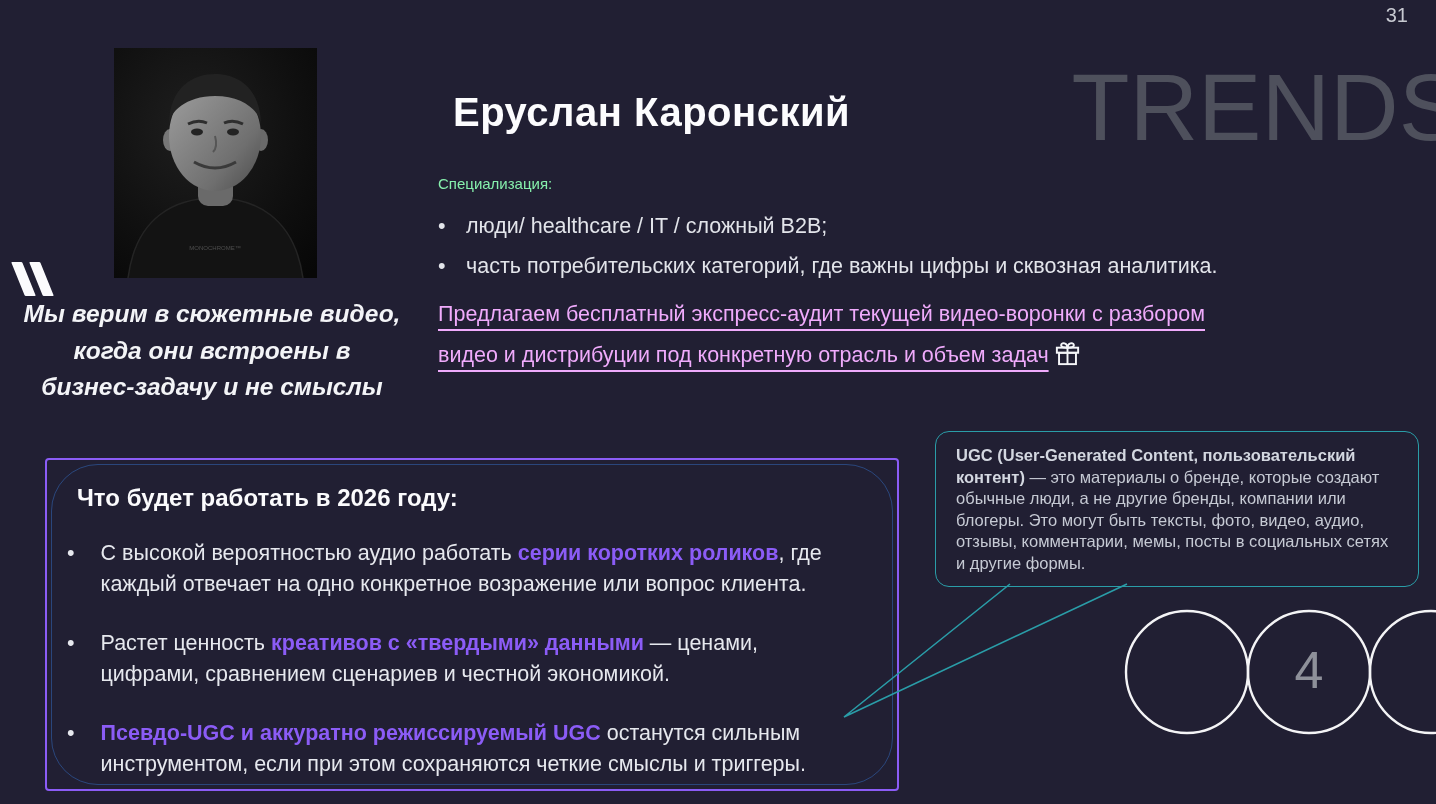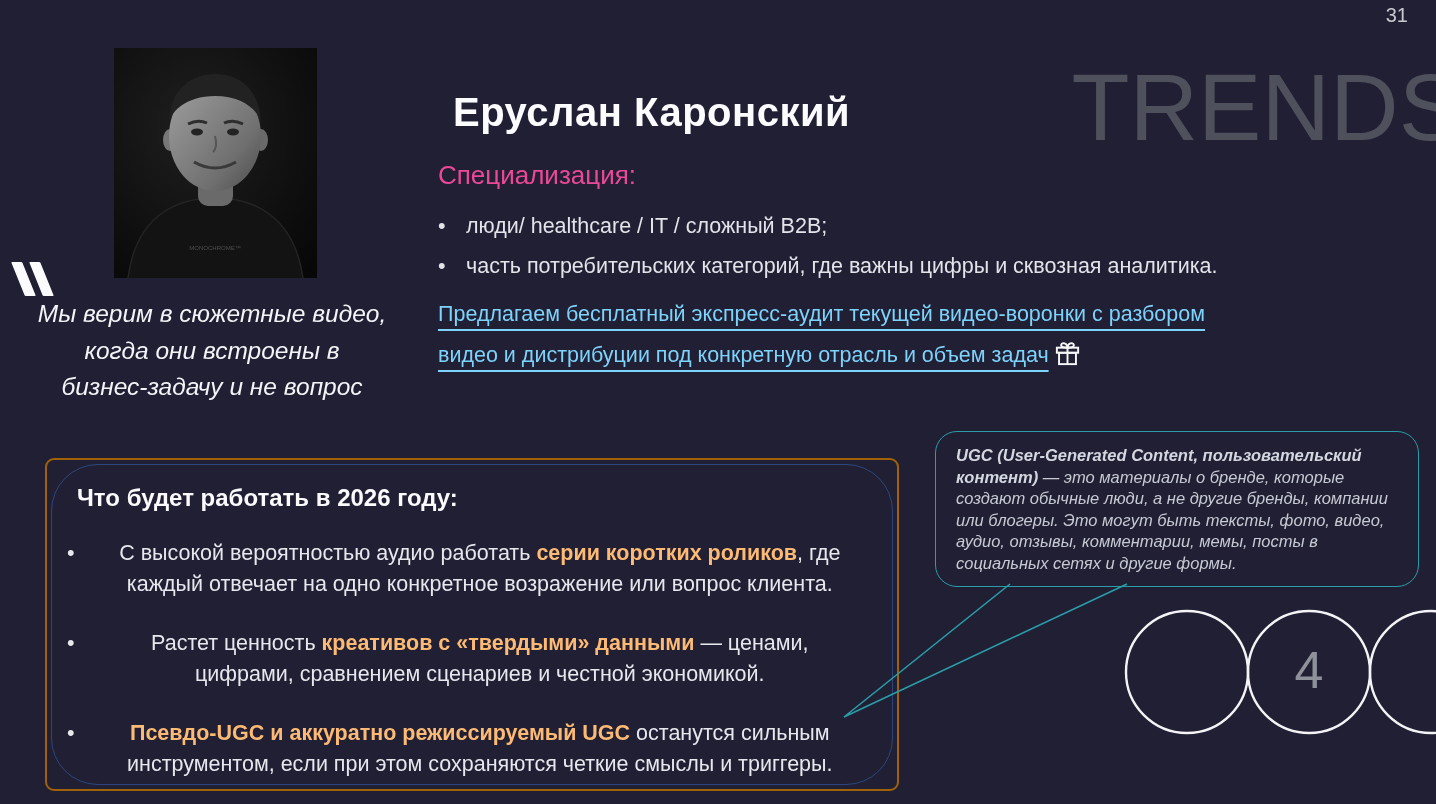--- a/index.html
+++ b/index.html
@@ -24,62 +24,62 @@
   .portrait { left:114px; top:48px; width:203px; height:230px; }
 
   
   .quote-mark { left:18px; top:262px; display:flex; gap:7px; }
   .quote-mark i {
     display:block; width:11px; height:34px; background:#fbfbfd;
     transform:skewX(22deg); border-radius:1px;
   }
   .quote {
     left:6px; top:296px; width:412px; text-align:center;
-    font-style:italic; font-size:24.5px; line-height:36.5px; color:#f3f4f7;
+    font-style:italic; font-size:24.5px; line-height:36.5px; color:#f3f4f7;font-weight:bold;
   }
 
   
   .person-name { left:437px; top:90px; font-size:40px; color:#fcfcfe; letter-spacing:0.5px;margin-left:16px; }
-  .spec-label { left:438px; top:160px; font-size:26px; color:#ec4899; }
+  .spec-label { left:438px; top:175px; font-size:15px; color:#86efac; }
   .spec-list { left:438px; top:206px; list-style:none; font-size:21.5px; color:#e2e4ea; }
   .spec-list li { display:flex; gap:18px; line-height:40px; }
   .spec-list .dot { width:10px; }
 
   .offer {
     left:438px; top:294px; width:930px; font-size:21.5px; line-height:40.5px;
-    color:#7dd3fc; cursor:pointer;
+    color:#f0abfc; cursor:pointer;
   }
   .offer .line {
     display:inline-block; text-decoration:underline;
     text-underline-offset:8px; text-decoration-thickness:1.5px;
   }
   .offer .row { display:block; white-space:nowrap; }
   .gift { display:inline-block; vertical-align:-6px; margin-left:4px; }
 
   
   .trends-box {
     left:45px; top:458px; width:854px; height:333px;
-    border:2px solid #a16207; border-radius:9px;text-align:center;
+    border:2px solid #8b5cf6; border-radius:4px;
   }
   .trends-box .inner-ring {
     position:absolute; inset:4px; border:1.5px solid rgba(45,84,150,0.75);
     border-radius:47px;
   }
   .trends-title { position:absolute; left:30px; top:24px; font-size:24px; font-weight:bold; color:#fbfbfd; }
   .trends-bullets { position:absolute; left:20px; top:78px; right:38px; list-style:none; }
   .trends-bullets li { display:flex; gap:26px; margin-bottom:28px; font-size:21.5px; line-height:31px; color:#e6e8ee; }
   .trends-bullets .dot { width:10px; line-height:31px; }
-  .trends-bullets b { color:#fdba74; }
+  .trends-bullets b { color:#8b5cf6; }
 
   
   .ugc-box {
     left:935px; top:431px; width:484px; height:156px;
-    border:1.5px solid #2a9da8; border-radius:22px;
+    border:1.5px solid #2a9da8; border-radius:14px;
     padding:13px 19px 16px 20px;
-    font-size:16.5px; line-height:21.5px; color:#c6cad4;font-style:italic;
+    font-size:16.5px; line-height:21.5px; color:#c6cad4;
   }
   .ugc-box b { color:#d3d7e0; }
   .callout-tail { left:830px; top:558px; width:340px; height:172px; pointer-events:none; }
 
   
   .circles { left:1119px; top:604px; width:317px; height:136px; }
   .badge-number {
     left:1283px; top:640px; width:52px; text-align:center;
     font-size:52px; color:#8e909a;
   }
@@ -130,21 +130,21 @@
   </svg>
 </div>
 
 <div class="abs quote-mark">
     <i></i>
     <i></i>
   </div>
 <div class="abs quote">
   <div>Мы верим в сюжетные видео,</div>
   <div>когда они встроены в</div>
-  <div>бизнес-задачу и не вопрос</div>
+  <div>бизнес-задачу и не смыслы</div>
 </div>
 
 <h1 class="abs person-name">Еруслан Каронский</h1>
 <div class="abs spec-label">Специализация:</div>
 <ul class="abs spec-list">
   <li>
     <span class="dot">•</span>
     <span>люди/ healthcare / IT / сложный B2B;</span>
   </li>
   <li>

